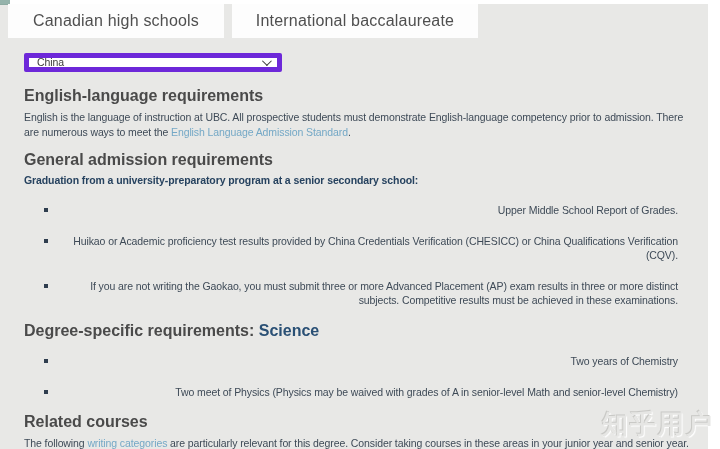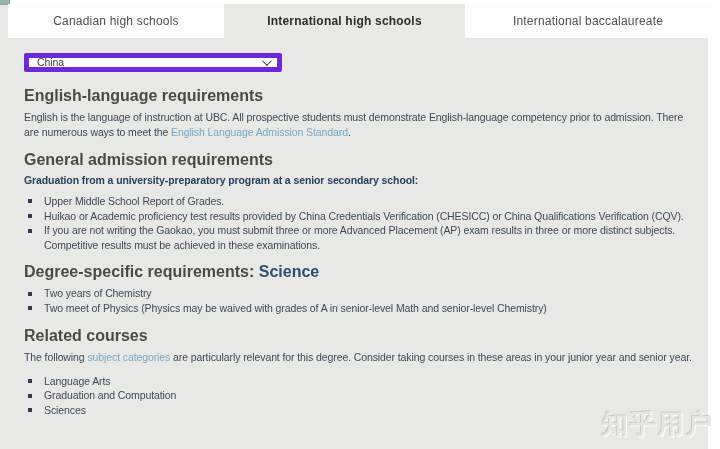--- a/index.html
+++ b/index.html
@@ -36,21 +36,21 @@
     padding-left: 8px;
     gap: 8px;
     box-sizing: border-box;
   }
   .tab {
     display: flex;
     align-items: center;
     justify-content: center;
     background: #fdfdfd;
     color: #4f4f4f;
-    font-size: 12px;
+    font-size: 16px;
     letter-spacing: .2px;
     cursor: pointer;
     white-space: nowrap;
   }
   .tab.t1 { width: 216px; }
   .tab.t2 { width: 225px; }
   .tab.t3 { width: 246px; }
   .tab.active {
     background: transparent;
     color: #2d2d2d;
@@ -108,21 +108,22 @@
   .program { color: #2a5075; }
   ul.blist {
     list-style: none;
     margin: 0 0 6px 0;
     padding: 0 0 0 4px;
   }
   ul.blist li {
     position: relative;
     padding-left: 16px;
     line-height: 14.6px;
-    margin: 0;
+    margin: 16px;
+    text-align: right;
   }
   ul.blist li::before {
     content: "";
     position: absolute;
     left: 0; top: 5.4px;
     width: 4px; height: 4px;
     background: #2e3d4e;
   }
   ul.blist.spaced { margin-bottom: 9px; }
   .watermark {
@@ -138,21 +139,20 @@
 </style>
 </head>
 <body>
 
 <div class="viewport">
   <div class="panel"></div>
   <div class="corner-artifact"></div>
 
   <div class="tabs">
     <div class="tab t1">Canadian high schools</div>
-    <div class="tab t2 active">International high schools</div>
     <div class="tab t3">International baccalaureate</div>
   </div>
 
   <div class="content">
 
     <div class="select-box">
       <span>China</span>
       <span class="chev"></span>
     </div>
 
@@ -167,21 +167,21 @@
       <li>If you are not writing the Gaokao, you must submit three or more Advanced Placement (AP) exam results in three or more distinct subjects. Competitive results must be achieved in these examinations.</li>
     </ul>
 
     <h2 class="section"><span>Degree-specific requirements: </span><span class="program">Science</span></h2>
     <ul class="blist spaced">
       <li>Two years of Chemistry</li>
       <li>Two meet of Physics (Physics may be waived with grades of A in senior-level Math and senior-level Chemistry)</li>
     </ul>
 
     <h2 class="section">Related courses</h2>
-    <p class="body"><span>The following </span><a class="link">subject categories</a><span> are particularly relevant for this degree. Consider taking courses in these areas in your junior year and senior year.</span></p>
+    <p class="body"><span>The following </span><a class="link">writing categories</a><span> are particularly relevant for this degree. Consider taking courses in these areas in your junior year and senior year.</span></p>
     <ul class="blist">
       <li>Language Arts</li>
       <li>Graduation and Computation</li>
       <li>Sciences</li>
     </ul>
 
   </div>
 
   <div class="watermark">知乎用户</div>
 </div>

